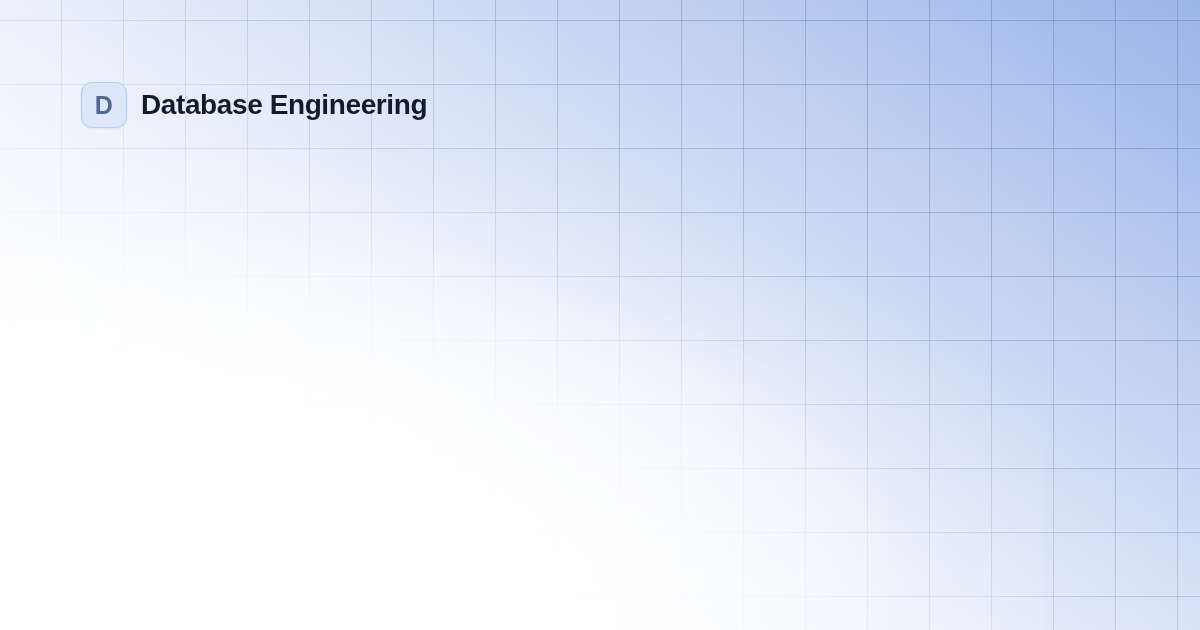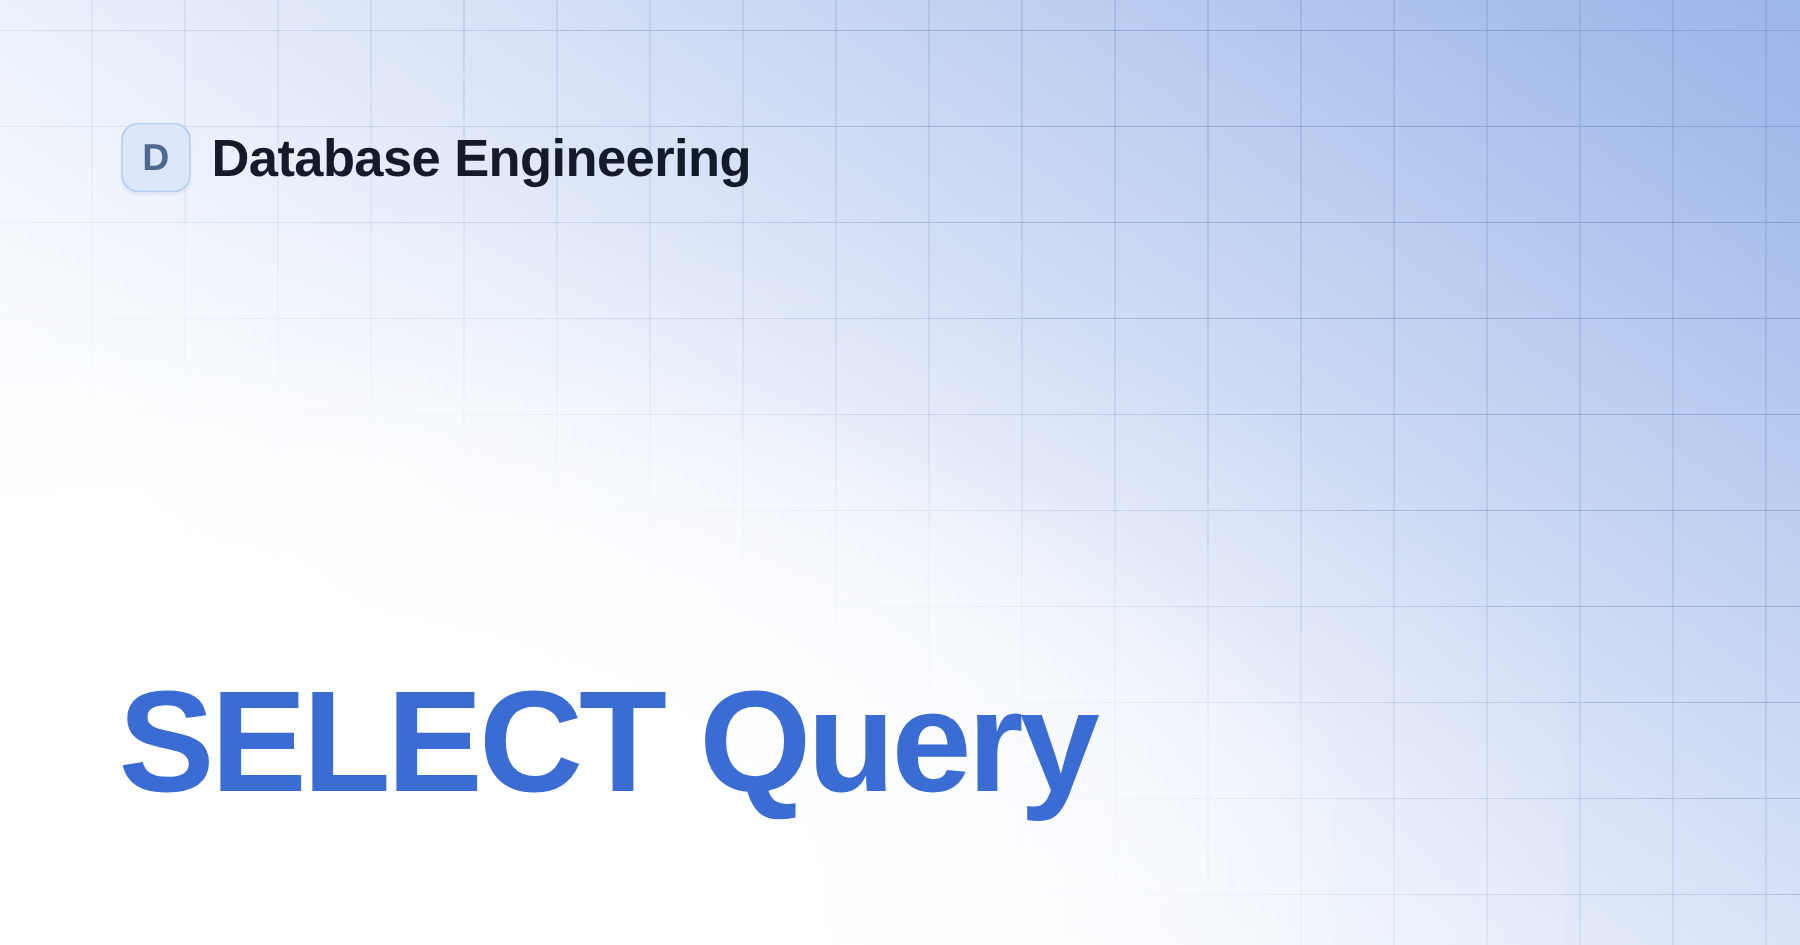--- a/index.html
+++ b/index.html
@@ -134,21 +134,21 @@
     font-family: "Liberation Sans", sans-serif;
     font-size: 25px;
     font-weight: bold;
     color: #4e6890;
     line-height: 1;
     letter-spacing: 0.3px;
   }
 
   .brand-title {
     font-family: "Liberation Sans", sans-serif;
-    font-size: 35px;
+    font-size: 28px;
     font-weight: bold;
     color: #131a2a;
     letter-spacing: -0.4px;
     white-space: nowrap;
     line-height: 1;
   }
 
   
   .headline {
     position: absolute;
@@ -173,15 +173,14 @@
   <div class="bg-bloom"></div>
   <div class="bg-veil"></div>
 
   <div class="brand-row">
     <div class="brand-badge">
       <span class="brand-badge-letter">D</span>
     </div>
     <div class="brand-title">Database Engineering</div>
   </div>
 
-  <div class="headline">SELECT Query</div>
 
 </div>
 
 </body></html>

